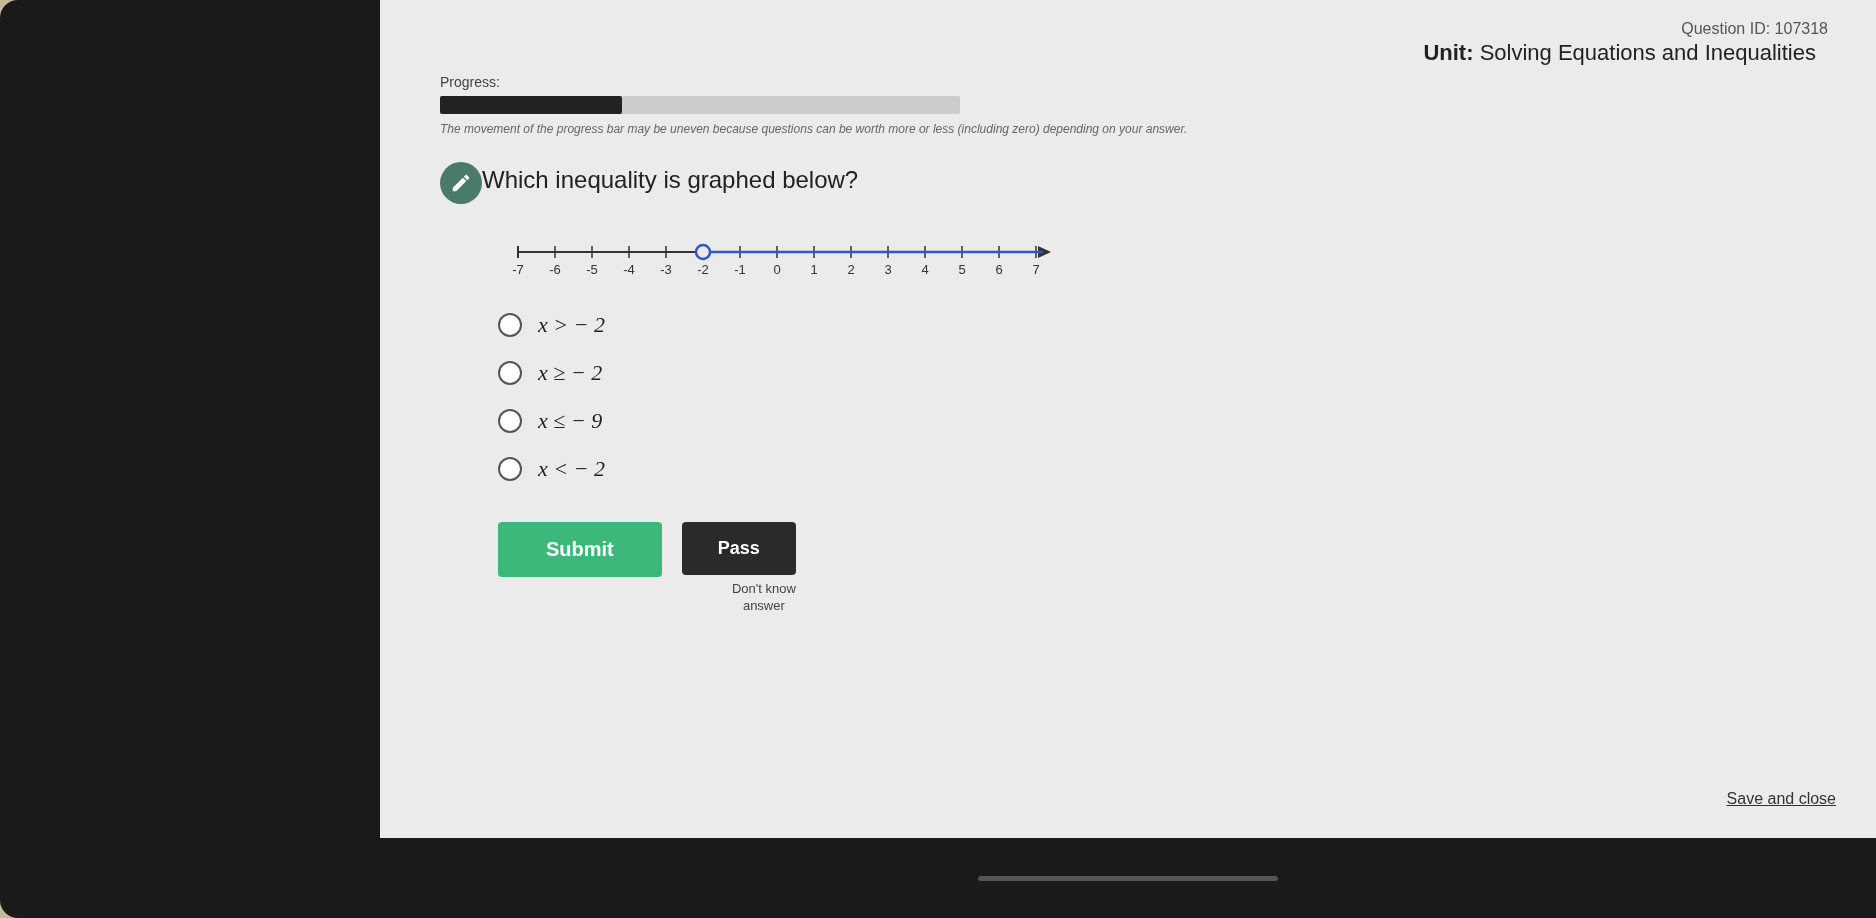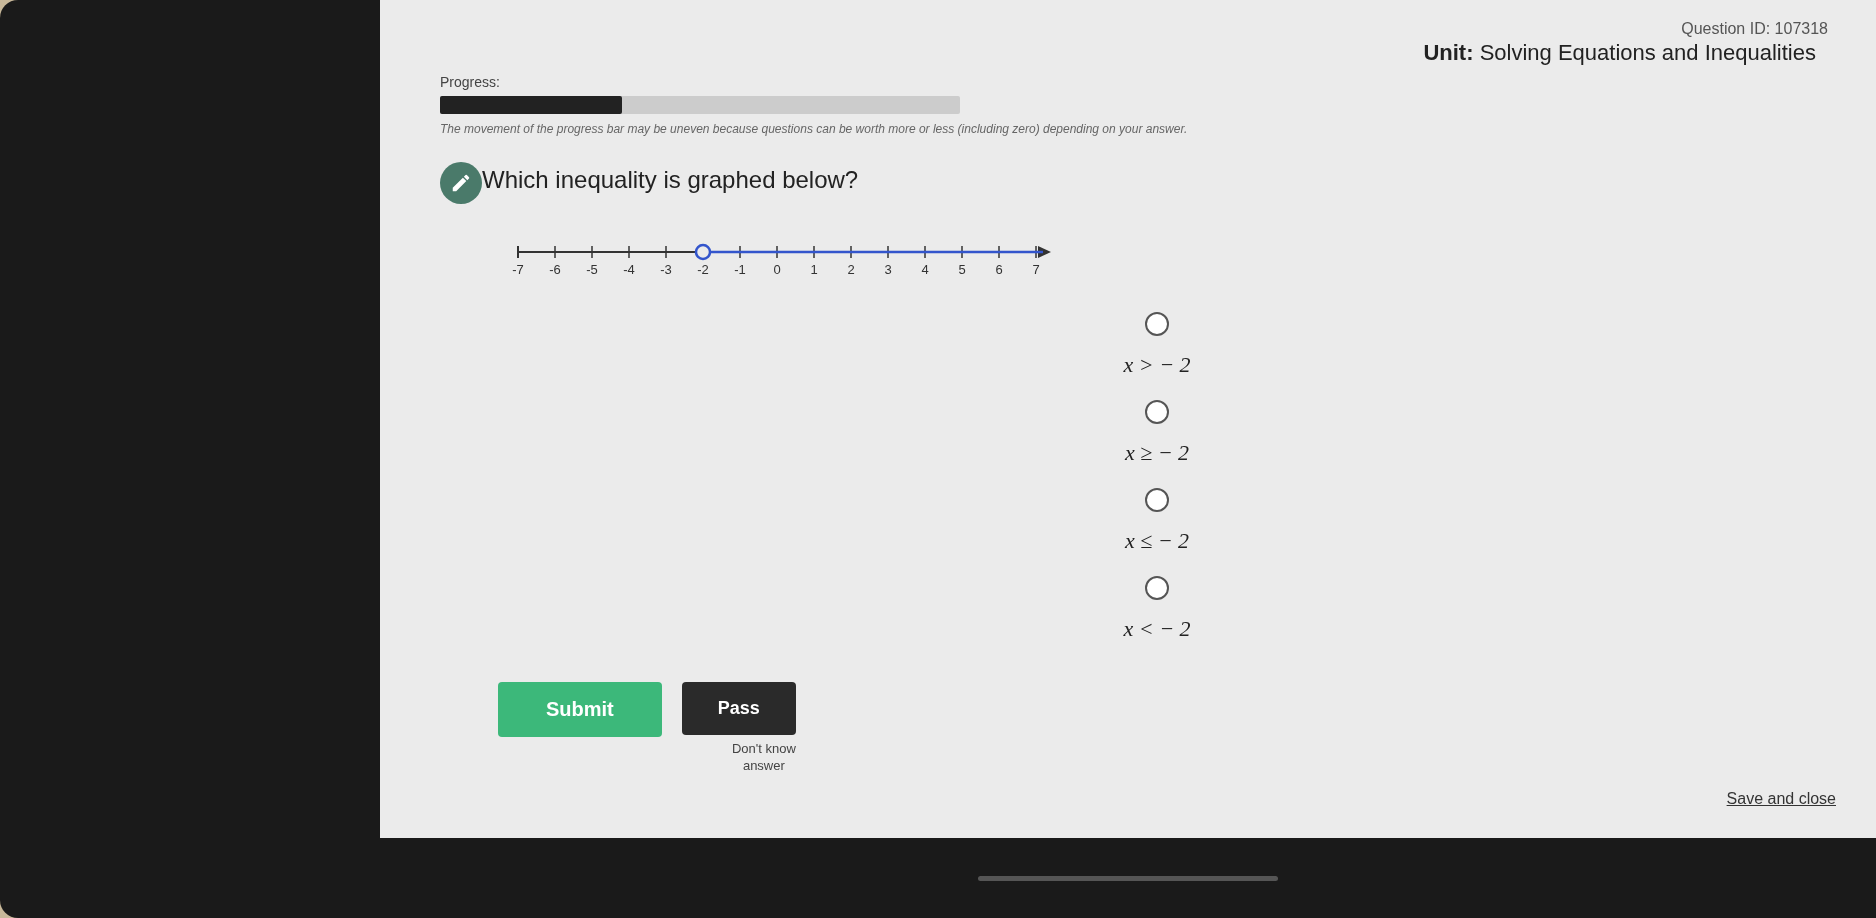--- a/index.html
+++ b/index.html
@@ -170,21 +170,20 @@
       flex-direction: column;
       gap: 22px;
       margin-bottom: 40px;
     }
 
     .answer-choice {
       display: flex;
       align-items: center;
       gap: 16px;
       cursor: pointer;
-      flex-direction: column;
     }
 
     .radio-circle {
       width: 24px;
       height: 24px;
       border: 2px solid #555;
       border-radius: 50%;
       flex-shrink: 0;
       background: white;
     }
@@ -353,21 +352,21 @@
         <div class="answer-choice">
           <div class="radio-circle"></div>
           <div class="answer-text">x &gt; − 2</div>
         </div>
         <div class="answer-choice">
           <div class="radio-circle"></div>
           <div class="answer-text">x ≥ − 2</div>
         </div>
         <div class="answer-choice">
           <div class="radio-circle"></div>
-          <div class="answer-text">x ≤ − 2</div>
+          <div class="answer-text">x ≤ − 9</div>
         </div>
         <div class="answer-choice">
           <div class="radio-circle"></div>
           <div class="answer-text">x &lt; − 2</div>
         </div>
       </div>
 
       <div class="button-area">
         <button class="submit-btn">Submit</button>
         <div class="pass-area">

